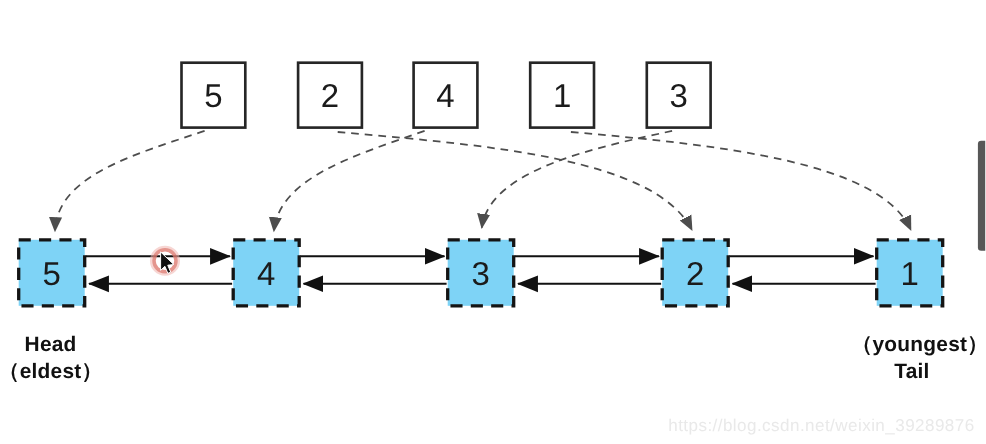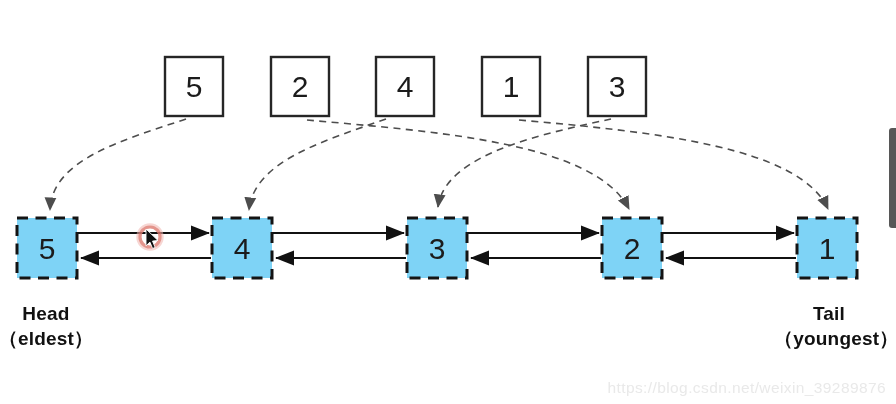--- a/index.html
+++ b/index.html
@@ -107,20 +107,20 @@
     <g>
       <path d="M146,229 l0,16.8 l3.9,-3.7 l2.7,6.4 l2.6,-1.1 l-2.7,-6.3 l5.5,-0.6 Z" style="fill:#101010;stroke:#ffffff;stroke-width:0.9;"></path>
     </g>
   </svg>
 
   <div class="label label-head">
     <div>Head</div>
     <div>（eldest）</div>
   </div>
   <div class="label label-tail">
+    <div>（youngest）</div>
     <div>Tail</div>
-    <div>（youngest）</div>
   </div>
 
   <div class="watermark">https://blog.csdn.net/weixin_39289876</div>
 
   <div class="scrollbar-thumb"></div>
 </div>
 
 </body></html>

